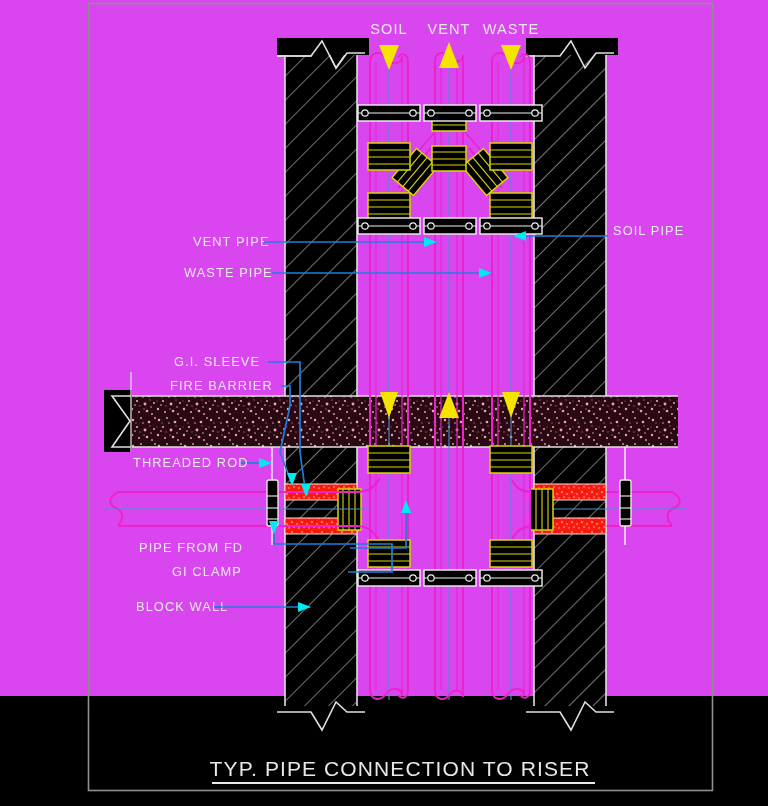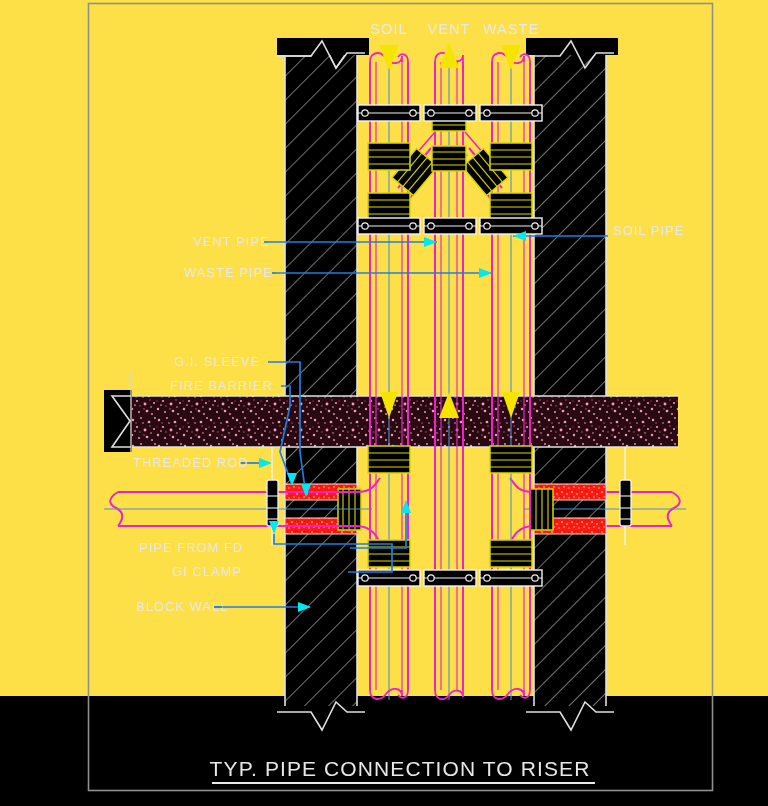--- a/index.html
+++ b/index.html
@@ -1,19 +1,19 @@
 <!DOCTYPE html>
 <html><head>
 <meta charset="utf-8">
 <title>TYP. PIPE CONNECTION TO RISER</title>
 <style>
   html,body{margin:0;padding:0;background:#000;}
   body{width:768px;height:806px;overflow:hidden;
        font-family:"Liberation Sans","DejaVu Sans",sans-serif;}
-  #stage{position:relative;width:768px;height:696px;background:#fde047;}
+  #stage{position:relative;width:768px;height:696px;background:#d946ef;}
   svg#dwg{position:absolute;left:0;top:0;width:768px;height:806px;display:block;}
   text{font-family:"Liberation Sans","DejaVu Sans",sans-serif;fill:#e8e8e8;
        letter-spacing:1.1px;}
 </style>
 </head>
 <body>
 
 <div id="stage">
 <svg id="dwg" viewBox="0 0 768 806">
 

